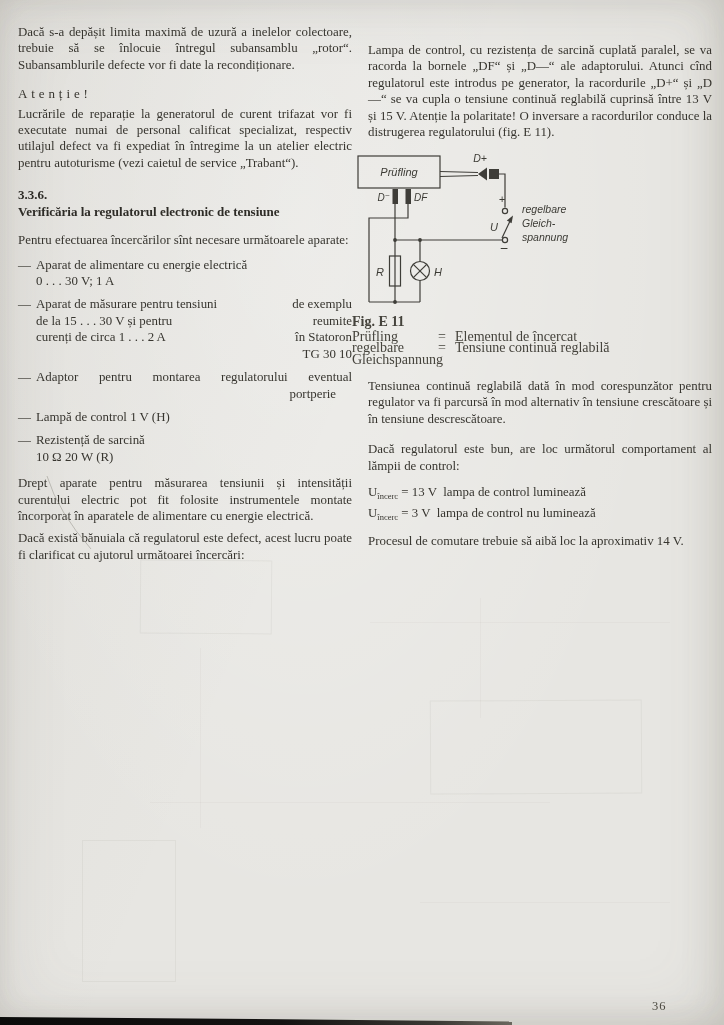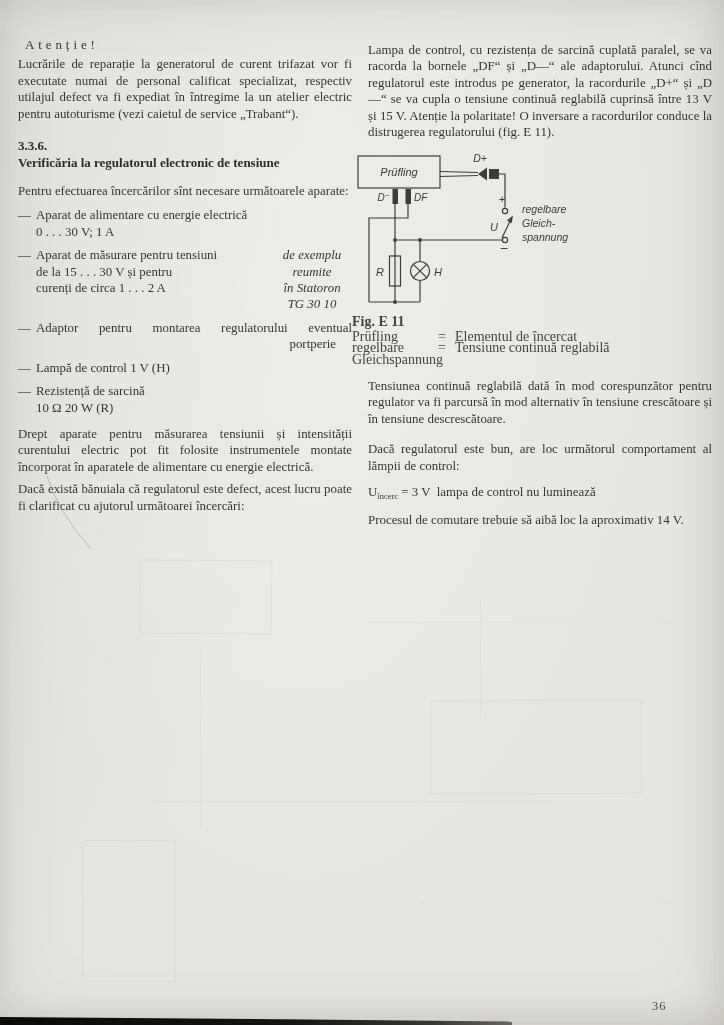--- a/index.html
+++ b/index.html
@@ -13,30 +13,30 @@
       linear-gradient(112deg, rgba(118,112,100,.07), rgba(118,112,100,0) 45%),
       #e7e6e2;
     box-shadow: inset 0 0 70px rgba(100,95,82,.13), inset -14px 0 34px rgba(100,95,82,.09), inset 0 -10px 24px rgba(100,95,82,.08);
     font-family:"Liberation Serif","DejaVu Serif",serif;
     color:#37352f;
     -webkit-font-smoothing:antialiased;
   }
   p{margin:0 0 10px 0;}
   .body-text{font-size:12.9px;line-height:16.4px;text-align:justify;}
   .col-left{position:absolute;left:18px;top:24px;width:334px;}
-  .attention{letter-spacing:.30em;font-size:13px;margin:13px 0 3px 7px;text-align:left;}
+  .attention{letter-spacing:.30em;font-size:13px;margin:13px 0 3px 0;text-align:left;}
   .sec-heading{display:flex;font-weight:bold;font-size:13px;line-height:17px;margin:15px 0 12px 0;color:#2e2c27;flex-direction:column;}
   .sec-num{width:73px;flex:none;}
   .sec-title{flex:1;}
   .para3{margin-bottom:8px;}
   .item{display:flex;margin:0 0 7px 0;}
   .dash{width:18px;flex:none;}
   .item-main{flex:1;}
   .item-main-fixed{width:212px;flex:none;}
-  .item-aside{width:80px;flex:none;margin-left:auto;text-align:center;font-style:italic;}
+  .item-aside{width:80px;flex:none;margin-left:auto;text-align:right;}
   .ln{display:block;}
   .cont{display:block;text-align:right;padding-right:16px;}
   .spread{text-align-last:justify;}
   .para4{margin-top:10px;margin-bottom:6px;}
 
   .rc-para1{position:absolute;left:368px;top:42px;width:344px;}
   .diagram-wrap{position:absolute;left:352px;top:150px;width:250px;height:168px;}
   .fig-caption{position:absolute;left:352px;top:316px;width:354px;font-size:14px;line-height:11.5px;color:#45433c;}
   .fig-title{font-weight:bold;margin-bottom:3px;}
   .legend-row{display:flex;}
@@ -66,20 +66,21 @@
   .dlbl{font-family:"Liberation Sans","DejaVu Sans",sans-serif;font-style:italic;fill:#3c3b35;}
   .dstroke{stroke:#3e3d38;stroke-width:1.2;fill:none;}
   .dfill{fill:#3e3d38;stroke:none;}
 </style>
 </head>
 <body>
 
 <div class="page">
 
   <div class="col-left body-text">
+    <p>Dacă s-a depășit limita maximă de uzură a inelelor colectoare, trebuie să se înlocuie întregul subansamblu „rotor“. Subansamblurile defecte vor fi date la recondiționare.</p>
     <p class="attention">Atenție!</p>
     <p>Lucrările de reparație la generatorul de curent trifazat vor fi executate numai de personal calificat specializat, respectiv utilajul defect va fi expediat în întregime la un atelier electric pentru autoturisme (vezi caietul de service „Trabant“).</p>
 
     <div class="sec-heading">
       <span class="sec-num">3.3.6.</span>
       <span class="sec-title">Verificăria la regulatorul electronic de tensiune</span>
     </div>
 
     <p class="para3">Pentru efectuarea încercărilor sînt necesare următoarele aparate:</p>
 
@@ -203,20 +204,23 @@
       <span class="legend-term">Gleichspannung</span>
       <span class="legend-eq"></span>
       <span class="legend-def"></span>
     </div>
   </div>
 
   <div class="rc-rest body-text">
     <p class="gap">Tensiunea continuă reglabilă dată în mod corespunzător pentru regulator va fi parcursă în mod alternativ în tensiune crescătoare și în tensiune descrescătoare.</p>
     <p>Dacă regulatorul este bun, are loc următorul comportament al lămpii de control:</p>
     <div class="u-block">
+      <div class="u-line">
+        <span>U</span><span class="u-sub">încerc</span><span class="u-rest"> = 13 V  lampa de control luminează</span>
+      </div>
       <div class="u-line">
         <span>U</span><span class="u-sub">încerc</span><span class="u-rest"> = 3 V  lampa de control nu luminează</span>
       </div>
     </div>
     <p>Procesul de comutare trebuie să aibă loc la aproximativ 14 V.</p>
   </div>
 
   <div class="page-number">36</div>
 
   <div class="ghost" style="left:140px;top:560px;width:130px;height:72px;border:1px solid;transform:rotate(.4deg);"></div>

